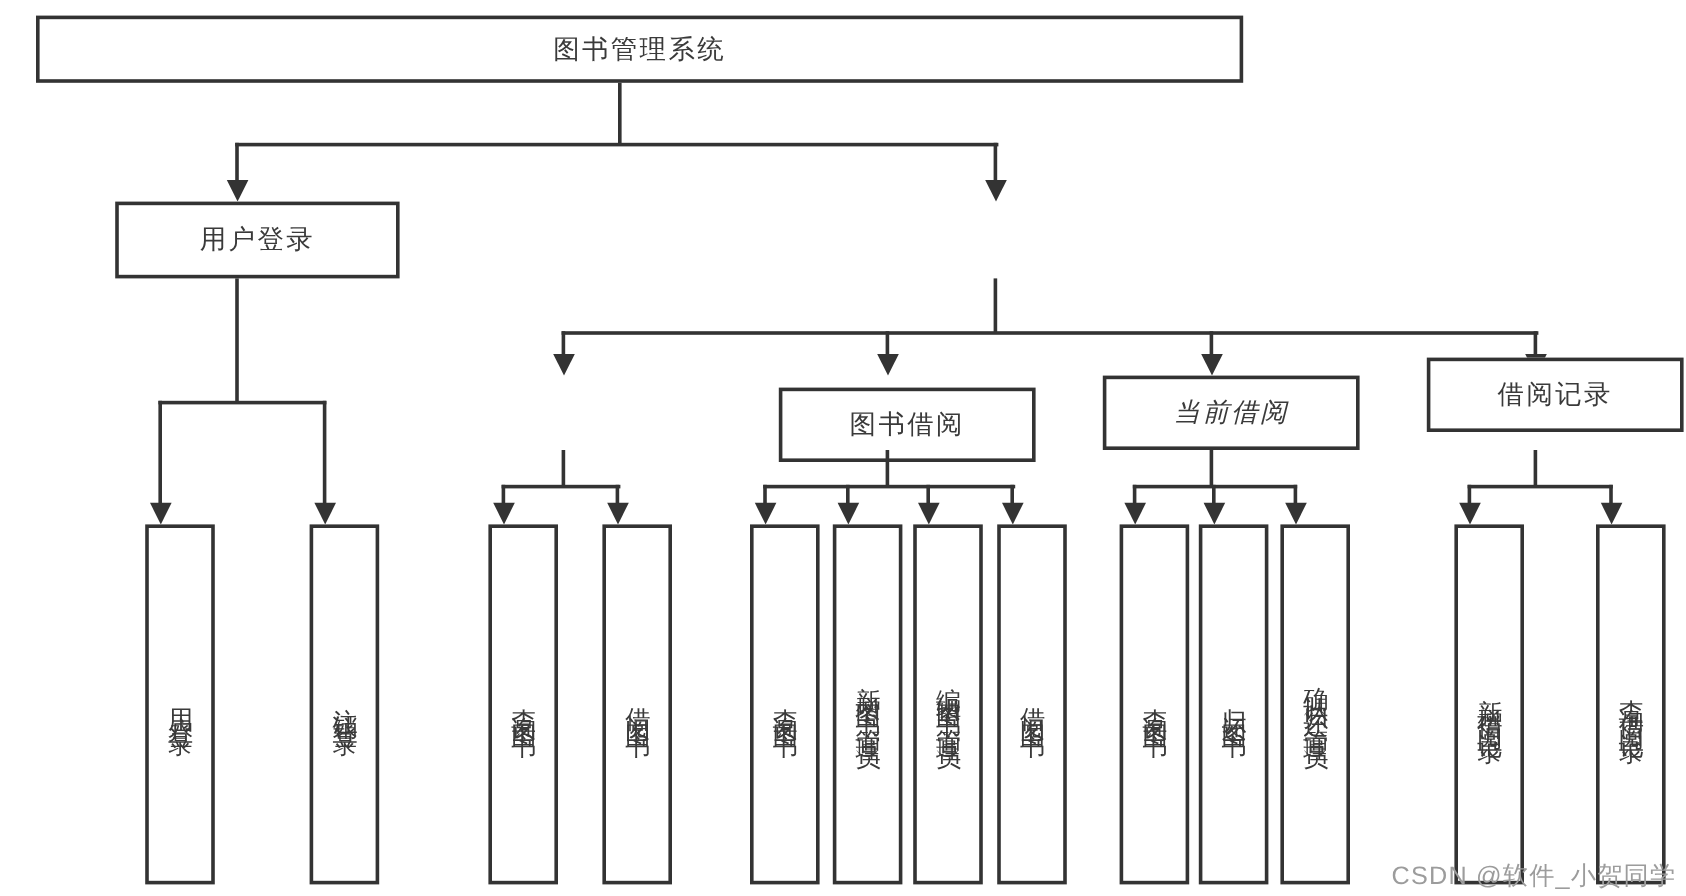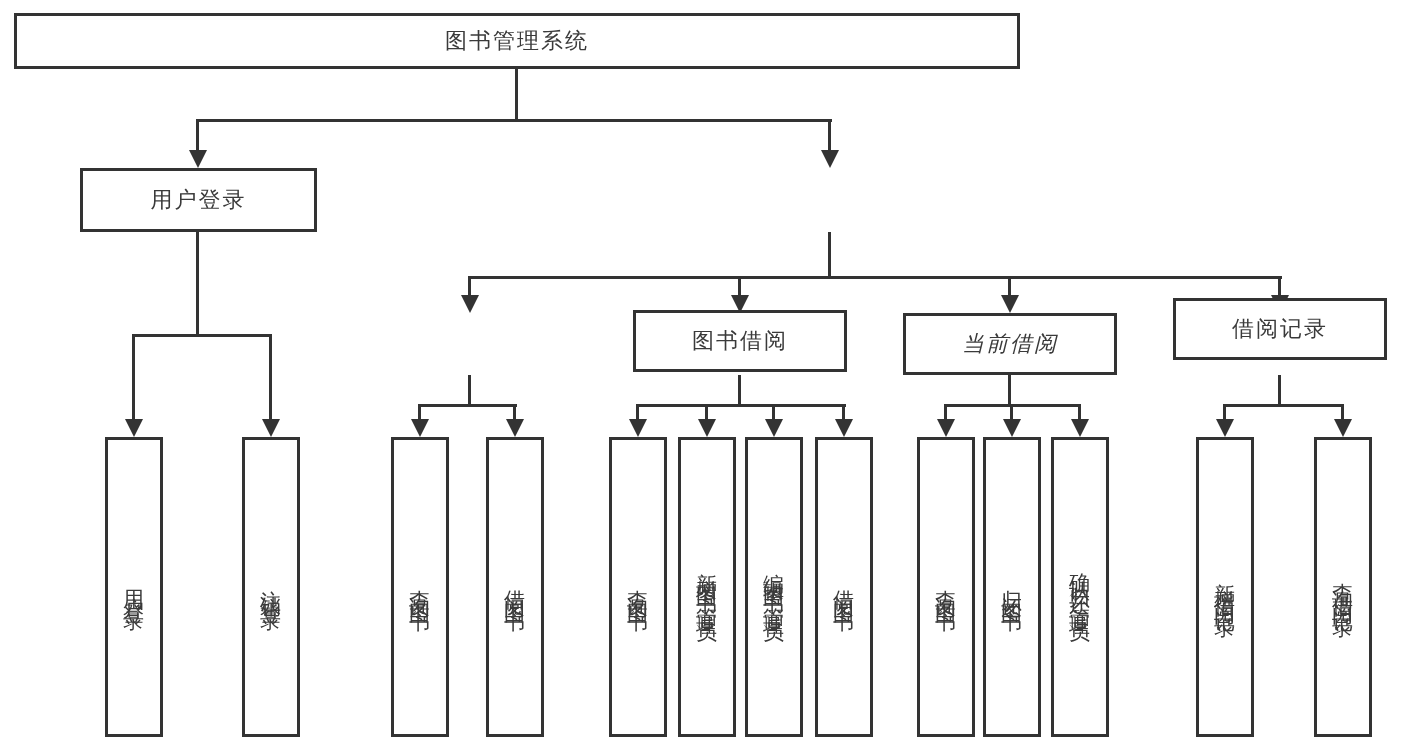--- a/index.html
+++ b/index.html
@@ -19,20 +19,21 @@
   .node {
     position: absolute;
     box-sizing: border-box;
     background: #ffffff;
     border: 3px solid #333333;
     color: #3a3a3a;
     display: flex;
     align-items: center;
     justify-content: center;
     text-align: center;
+    margin-left: 16px;
   }
   .node.h-label {
     font-size: 22px;
     letter-spacing: 2px;
     white-space: nowrap;
   }
   .node.leaf {
     font-size: 21px;
   }
   .node.leaf .vtext {
@@ -98,21 +99,21 @@
   <div class="line" style="left:468px; top:276px; width:814px; height:3px;"></div>
   <div class="line" style="left:468px; top:276px; width:3px; height:25px;"></div>
   <div class="arrowhead" style="left:461px; top:295px;"></div>
   <div class="line" style="left:738px; top:276px; width:3px; height:25px;"></div>
   <div class="arrowhead" style="left:731px; top:295px;"></div>
   <div class="line" style="left:1008px; top:276px; width:3px; height:25px;"></div>
   <div class="arrowhead" style="left:1001px; top:295px;"></div>
   <div class="line" style="left:1278px; top:276px; width:3px; height:25px;"></div>
   <div class="arrowhead" style="left:1271px; top:295px;"></div>
 
-  <div class="node h-label" style="left:633px; top:310px; width:214px; height:62px;">
+  <div class="node h-label" style="left:633px; top:323px; width:214px; height:62px;">
     <span>图书借阅</span>
   </div>
   <div class="node h-label" style="left:903px; top:313px; width:214px; height:62px;font-style:italic;">
     <span>当前借阅</span>
   </div>
   <div class="node h-label" style="left:1173px; top:298px; width:214px; height:62px;">
     <span>借阅记录</span>
   </div>
 
   <div class="line" style="left:468px; top:375px; width:3px; height:30px;"></div>
@@ -186,14 +187,15 @@
     <span class="vtext">确认归还（管理员）</span>
   </div>
 
   <div class="node leaf" style="left:1196px; top:437px; width:58px; height:300px;">
     <span class="vtext">新增借阅记录</span>
   </div>
   <div class="node leaf" style="left:1314px; top:437px; width:58px; height:300px;">
     <span class="vtext">查询借阅记录</span>
   </div>
 
+  <div id="watermark">CSDN @软件_小贺同学</div>
 
 </div>
 
 </body></html>

